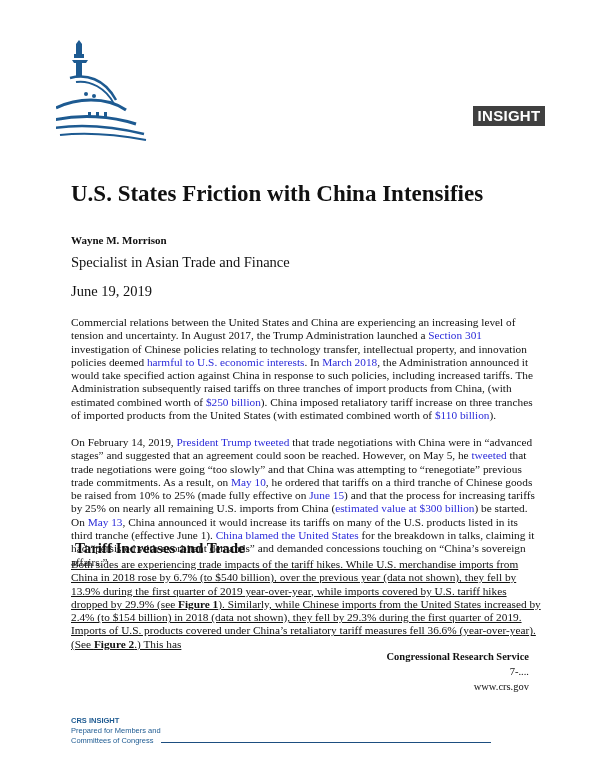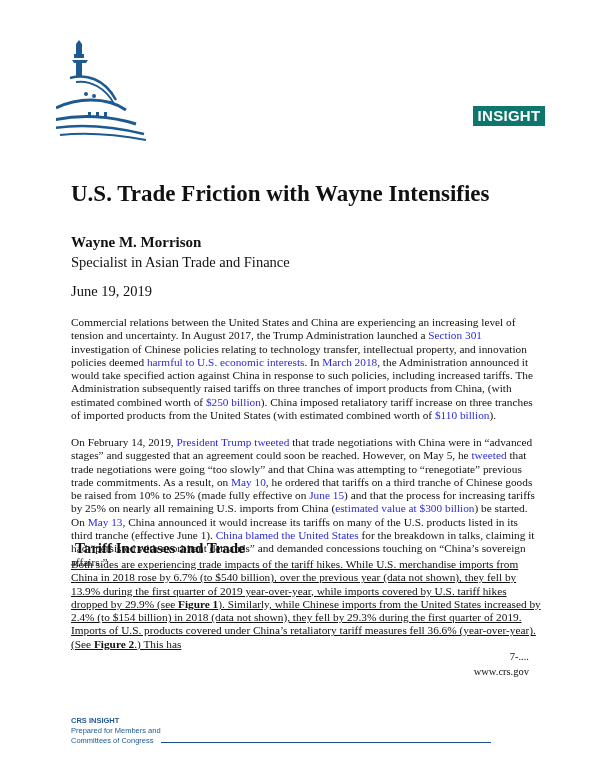--- a/index.html
+++ b/index.html
@@ -2,23 +2,23 @@
 <html><head>
 <meta charset="utf-8">
 <style>
   html, body { margin: 0; padding: 0; background: #ffffff; }
   body { width: 600px; height: 777px; position: relative; overflow: hidden; font-family: "Liberation Serif", serif; color: #111; }
   .logo { position: absolute; left: 56px; top: 38px; width: 300px; height: 110px; }
   .logo svg { position: absolute; left: 0; top: 0; }
   .logo-text1 { position: absolute; left: 92px; top: 54px; font-family: "Liberation Sans", sans-serif; font-weight: bold; font-style: italic; font-size: 19px; color: #1d5a91; line-height: 18px; letter-spacing: -0.2px; }
   .logo-text2 { position: absolute; left: 92px; top: 72px; font-family: "Liberation Sans", sans-serif; font-weight: bold; font-style: italic; font-size: 19px; color: #1d5a91; line-height: 18px; letter-spacing: -0.2px; }
   .logo-tagline { position: absolute; left: 95px; top: 92px; font-family: "Liberation Sans", sans-serif; font-size: 10.5px; color: #1d5a91; white-space: nowrap; }
-  .insight-badge { position: absolute; left: 473px; top: 106px; width: 72px; height: 20px; background: #0f766e; color: #fff; font-family: "Liberation Sans", sans-serif; font-weight: bold; font-size: 15px; line-height: 20px; text-align: center; letter-spacing: 0.3px; }
+  .insight-badge { position: absolute; left: 473px; top: 106px; width: 72px; height: 20px; background: #404040; color: #fff; font-family: "Liberation Sans", sans-serif; font-weight: bold; font-size: 15px; line-height: 20px; text-align: center; letter-spacing: 0.3px; }
   .title { position: absolute; left: 71px; top: 181px; font-size: 23px; font-weight: bold; margin: 0; white-space: nowrap; }
-  .author { position: absolute; left: 71px; top: 234px; font-size: 15px; font-weight: bold; }
+  .author { position: absolute; left: 71px; top: 234px; font-size: 11px; font-weight: bold; }
   .author-title { position: absolute; left: 71px; top: 254px; font-size: 14.5px; }
   .date { position: absolute; left: 71px; top: 283px; font-size: 14.5px; }
   .para { position: absolute; left: 71px; width: 470px; font-size: 11.3px; line-height: 13.3px; margin: 0; }
   .p1 { top: 316px; }
   .p2 { top: 436px; }
   .p3 { top: 558px; text-decoration: underline; }
   .link { color: #2b2bd9; }
   .h2 { position: absolute; left: 71px; top: 536px; font-size: 15px; font-weight: bold; margin: 4px; }
   .footer-right { position: absolute; right: 71px; top: 649px; text-align: right; font-size: 10.5px; line-height: 15px; }
   .footer-right .org { font-weight: bold; }
@@ -46,34 +46,35 @@
       <rect x="48" y="74" width="3" height="5" stroke="none"></rect>
       <path d="M-2 82 C 25 76, 55 78, 80 86" fill="none" stroke-width="3"></path>
       <path d="M-2 90 C 25 86, 55 88, 88 96" fill="none" stroke-width="2.5"></path>
       <path d="M4 97 C 30 94, 58 96, 90 102" fill="none" stroke-width="2"></path>
     </g>
   </svg>
 </div>
 
 <div class="insight-badge">INSIGHT</div>
 
-<h1 class="title">U.S. Trade Friction with Wayne Intensifies</h1>
+<h1 class="title">U.S. States Friction with China Intensifies</h1>
 <div class="author">Wayne M. Morrison</div>
 <div class="author-title">Specialist in Asian Trade and Finance</div>
 <div class="date">June 19, 2019</div>
 
 <p class="para p1"><span>Commercial relations between the United States and China are experiencing an increasing level of tension and uncertainty. In August 2017, the Trump Administration launched a </span><a class="link">Section 301</a><span> investigation of Chinese policies relating to technology transfer, intellectual property, and innovation policies deemed </span><a class="link">harmful to U.S. economic interests</a><span>. In </span><a class="link">March 2018</a><span>, the Administration announced it would take specified action against China in response to such policies, including increased tariffs. The Administration subsequently raised tariffs on three tranches of import products from China, (with estimated combined worth of </span><a class="link">$250 billion</a><span>). China imposed retaliatory tariff increase on three tranches of imported products from the United States (with estimated combined worth of </span><a class="link">$110 billion</a><span>).</span></p>
 
 <p class="para p2"><span>On February 14, 2019, </span><a class="link">President Trump tweeted</a><span> that trade negotiations with China were in “advanced stages” and suggested that an agreement could soon be reached. However, on May 5, he </span><a class="link">tweeted</a><span> that trade negotiations were going “too slowly” and that China was attempting to “renegotiate” previous trade commitments. As a result, on </span><a class="link">May 10</a><span>, he ordered that tariffs on a third tranche of Chinese goods be raised from 10% to 25% (made fully effective on </span><a class="link">June 15</a><span>) and that the process for increasing tariffs by 25% on nearly all remaining U.S. imports from China (</span><a class="link">estimated value at $300 billion</a><span>) be started. On </span><a class="link">May 13</a><span>, China announced it would increase its tariffs on many of the U.S. products listed in its third tranche (effective June 1). </span><a class="link">China blamed the United States</a><span> for the breakdown in talks, claiming it had “persisted with exorbitant demands” and demanded concessions touching on “China’s sovereign affairs.”</span></p>
 
 <h2 class="h2">Tariff Increases and Trade</h2>
 
 <p class="para p3"><span>Both sides are experiencing trade impacts of the tariff hikes. While U.S. merchandise imports from China in 2018 rose by 6.7% (to $540 billion), over the previous year (data not shown), they fell by 13.9% during the first quarter of 2019 year-over-year, while imports covered by U.S. tariff hikes dropped by 29.9% (see </span><b>Figure 1</b><span>). Similarly, while Chinese imports from the United States increased by 2.4% (to $154 billion) in 2018 (data not shown), they fell by 29.3% during the first quarter of 2019. Imports of U.S. products covered under China’s retaliatory tariff measures fell 36.6% (year-over-year). (See </span><b>Figure 2</b><span>.) This has</span></p>
 
 <div class="footer-right">
+  <div class="org">Congressional Research Service</div>
   <div>7-....</div>
   <div>www.crs.gov</div>
 </div>
 
 <div class="crs-insight">
   <div class="b">CRS INSIGHT</div>
   <div>Prepared for Members and</div>
   <div>Committees of Congress</div>
 </div>
 <div class="footer-rule"></div>

